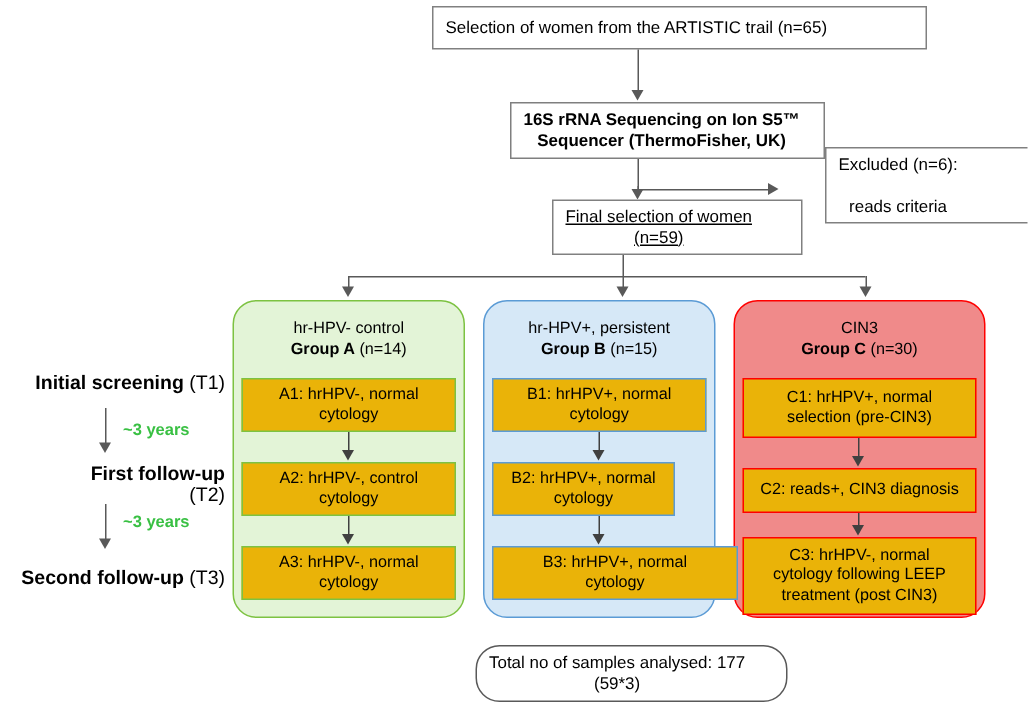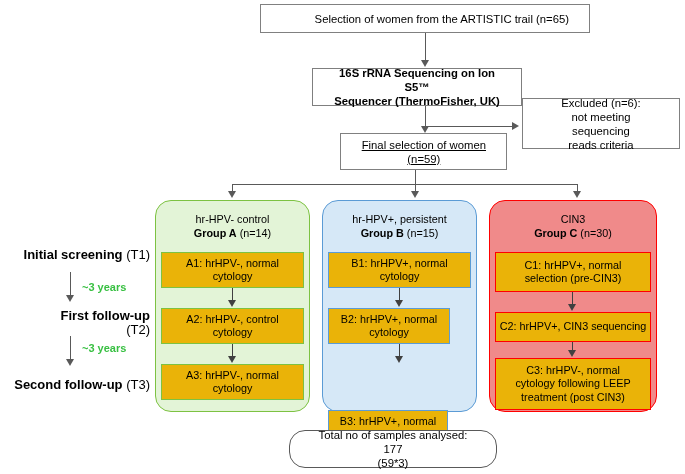--- a/index.html
+++ b/index.html
@@ -10,25 +10,26 @@
     color:#000000;
     overflow:hidden;
   }
   #root{position:relative;width:685px;height:474px;}
 
   .box{
     position:absolute;
     box-sizing:border-box;
     background:#ffffff;
     border:1px solid #808080;
-    display:flex;align-items:center;justify-content:flex-end;
+    display:flex;align-items:center;justify-content:flex-start;
     text-align:center;
     font-size:11.3px;
     line-height:14px;
-    padding:2px 20px;
+    padding:2px 8px;
+    margin-left:28px;
   }
   .box.bold{font-weight:bold;}
 
   
   #box-selection{left:260px;top:4px;width:330px;height:29px;}
   #box-sequencing{left:312px;top:68px;width:210px;height:38px;border-color:#7f7f7f;}
   #box-excluded{left:522px;top:98px;width:158px;height:51px;}
   #box-final{left:340px;top:133px;width:167px;height:37px;text-decoration:underline;}
   #box-total{left:289px;top:430px;width:208px;height:38px;border-color:#595959;border-radius:16px;}
 
@@ -63,21 +64,21 @@
   .step.blue{border:1.2px solid #5b9bd5;}
   .step.red{border:1.6px solid #ff0000;}
 
   
   #step-a1{left:161px;top:252px;width:143px;height:36px;}
   #step-a2{left:161px;top:308px;width:143px;height:36px;}
   #step-a3{left:161px;top:364px;width:143px;height:36px;}
   
   #step-b1{left:328px;top:252px;width:143px;height:36px;}
   #step-b2{left:328px;top:308px;width:122px;height:36px;}
-  #step-b3{left:328px;top:364px;width:120px;height:36px;margin-top:46px;}
+  #step-b3{left:328px;top:364px;width:164px;height:36px;}
   
   #step-c1{left:495px;top:252px;width:156px;height:40px;}
   #step-c2{left:495px;top:312px;width:156px;height:30px;}
   #step-c3{left:495px;top:358px;width:156px;height:52px;}
 
   
   .vline{position:absolute;width:1px;background:#595959;}
   .hline{position:absolute;height:1px;background:#595959;}
   .arrow-down{
     position:absolute;width:0;height:0;
@@ -157,21 +158,21 @@
   <div class="vline" style="left:425px;top:126px;height:-0;"></div>
   <div class="vline" style="left:425px;top:126px;height:0px;"></div>
   <div class="vline" style="left:425px;top:126px;height:-1px;"></div>
   <div class="vline" style="left:425px;top:126px;height:0px;"></div>
   <div class="vline" style="left:425px;top:124px;height:2px;"></div>
   <div class="arrow-down" style="left:420.5px;top:126px;"></div>
 
   <div class="box" id="box-excluded">
     <span>
       <span>Excluded (n=6):</span><br>
-      <span>not meeting sequencing</span><br>
+      <br>
       <span>reads criteria</span>
     </span>
   </div>
 
   <div class="box" id="box-final">
     <span>
       <span>Final selection of women</span><br>
       <span>(n=59)</span>
     </span>
   </div>
@@ -259,21 +260,21 @@
   <div class="step red" id="step-c1">
     <span>
       <span>C1: hrHPV+, normal</span><br>
       <span>selection (pre-CIN3)</span>
     </span>
   </div>
   <div class="vline thin" style="left:572px;top:292px;height:13px;"></div>
   <div class="arrow-down thin" style="left:568px;top:304px;"></div>
 
   <div class="step red" id="step-c2">
-    <span>C2: hrHPV+, CIN3 sequencing</span>
+    <span>C2: reads+, CIN3 diagnosis</span>
   </div>
   <div class="vline thin" style="left:572px;top:342px;height:13px;"></div>
   <div class="arrow-down thin" style="left:568px;top:350px;"></div>
 
   <div class="step red" id="step-c3">
     <span>
       <span>C3: hrHPV-, normal</span><br>
       <span>cytology following LEEP</span><br>
       <span>treatment (post CIN3)</span>
     </span>

